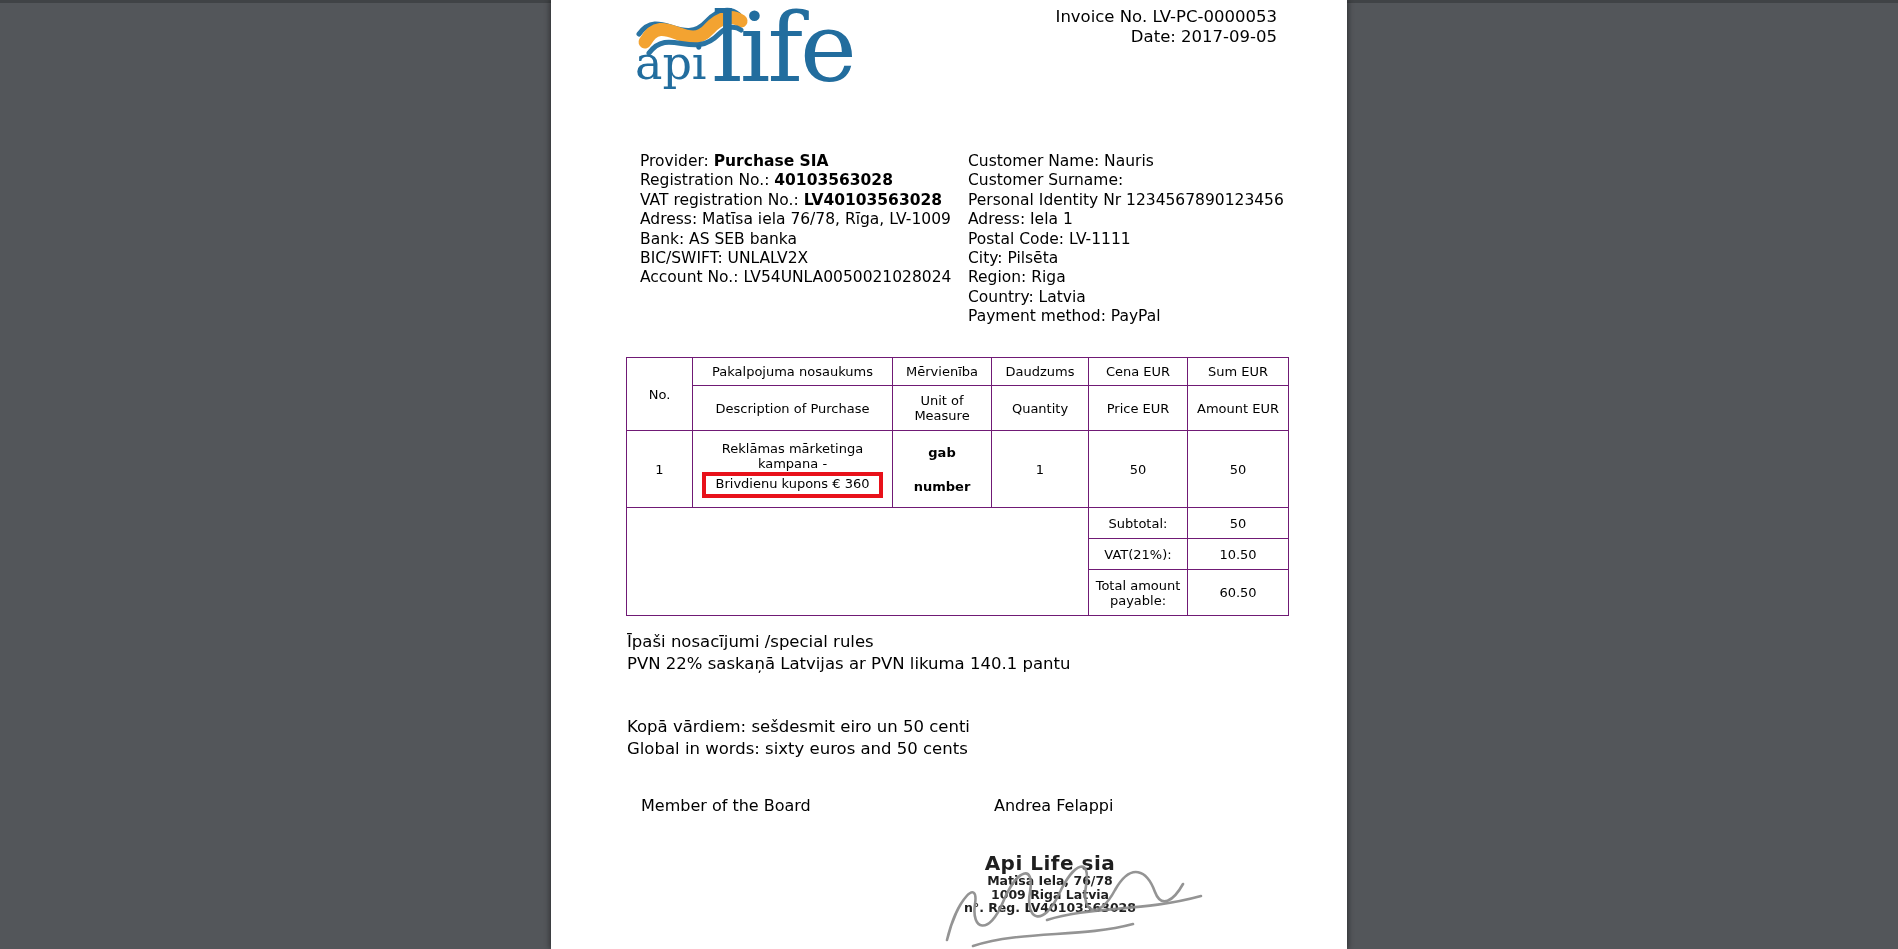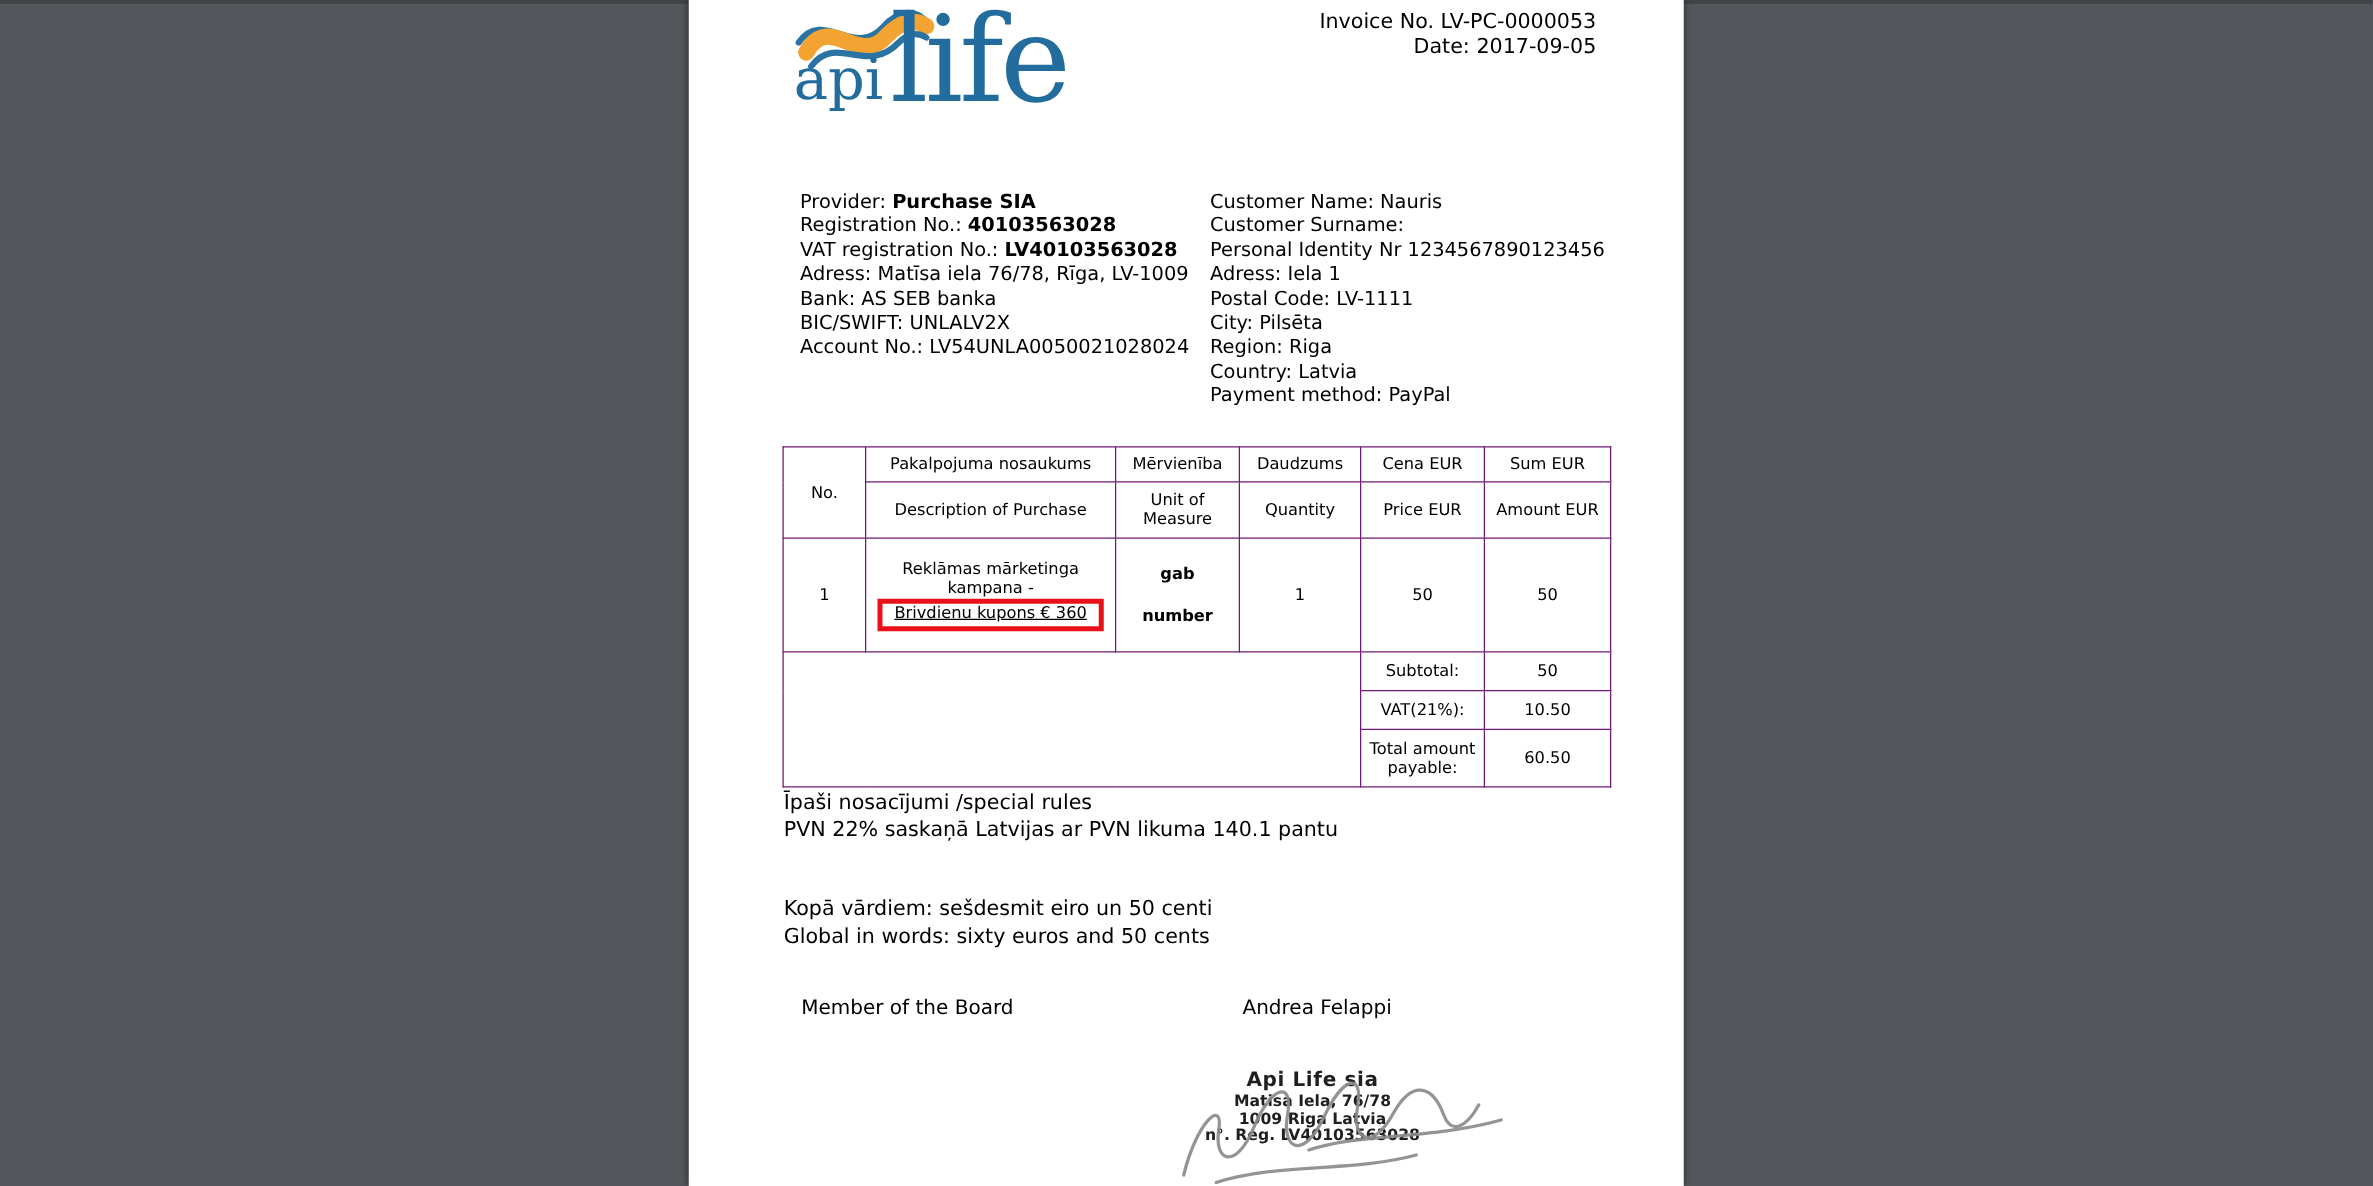--- a/index.html
+++ b/index.html
@@ -29,42 +29,42 @@
   .p-line .v.bold { font-weight:bold; }
 
   
   table.items { position:absolute; left:75px; top:357px; width:662px;
                 border-collapse:collapse; table-layout:fixed;
                 font-size:13px; color:#000; }
   table.items td { border:1px solid #701a75; text-align:center; vertical-align:middle;
                    padding:2px 4px; }
   table.items tr.hdr1 td { height:28px; }
   table.items tr.hdr2 td { height:45px; }
-  table.items tr.data td { height:91px; }
+  table.items tr.data td { height:77px; }
   td.desc-cell { vertical-align:top; padding-top:9px; }
-  .redbox { display:inline-block; border:4px solid #e8111a; padding:0 10px 3px 10px; margin-top:1px;text-decoration:underline; }
+  .redbox { display:inline-block; border:4px solid #e8111a; padding:0 10px 3px 10px; margin-top:1px; }
   td.unit-cell { vertical-align:top; padding-top:17px;font-weight:bold; }
   td.unit-cell .u2 { margin-top:19px; }
   tr.tot td { height:31px; }
   tr.tot.last td { height:46px; }
   td.tot-label { text-align:right; padding-right:10px; }
   td.spacer-cell { background:#fff; }
 
   
   .rules  { position:absolute; left:76px; top:631px; font-size:16.5px; line-height:22.3px; }
   .words  { position:absolute; left:76px; top:716px; font-size:16.5px; line-height:22.3px; }
 
   
   .board-row { position:absolute; left:0; top:796px; width:100%; font-size:16px; }
   .board-row .left  { position:absolute; left:90px; }
   .board-row .right { position:absolute; left:443px; }
 
   .stamp { position:absolute; left:399px; top:853px; width:200px; text-align:center;
            color:#1f1f1f; font-weight:bold; z-index:2; }
-  .stamp .company { font-size:16px; line-height:21px; letter-spacing:0.5px; }
+  .stamp .company { font-size:20px; line-height:21px; letter-spacing:0.5px; }
   .stamp .sline   { font-size:12.5px; line-height:13.5px; }
 
   .signature { position:absolute; left:378px; top:840px; width:310px; height:109px; z-index:3;
                pointer-events:none; }
 </style>
 </head>
 <body>
 
 <div class="stage">
   <div class="page">

